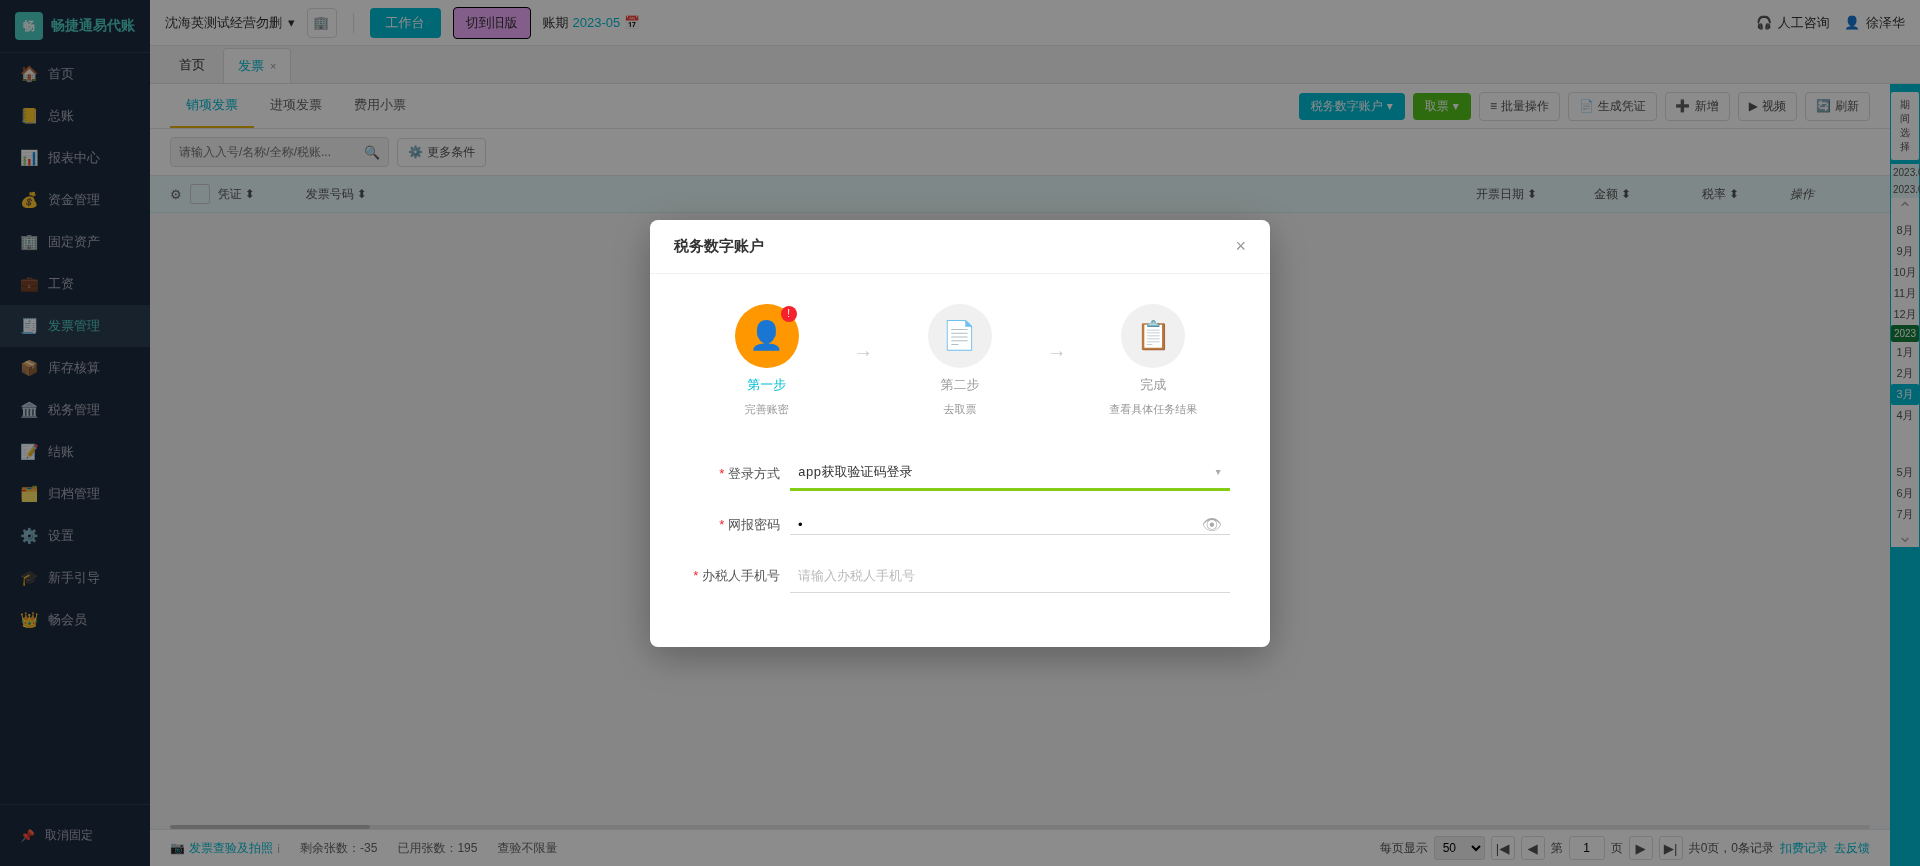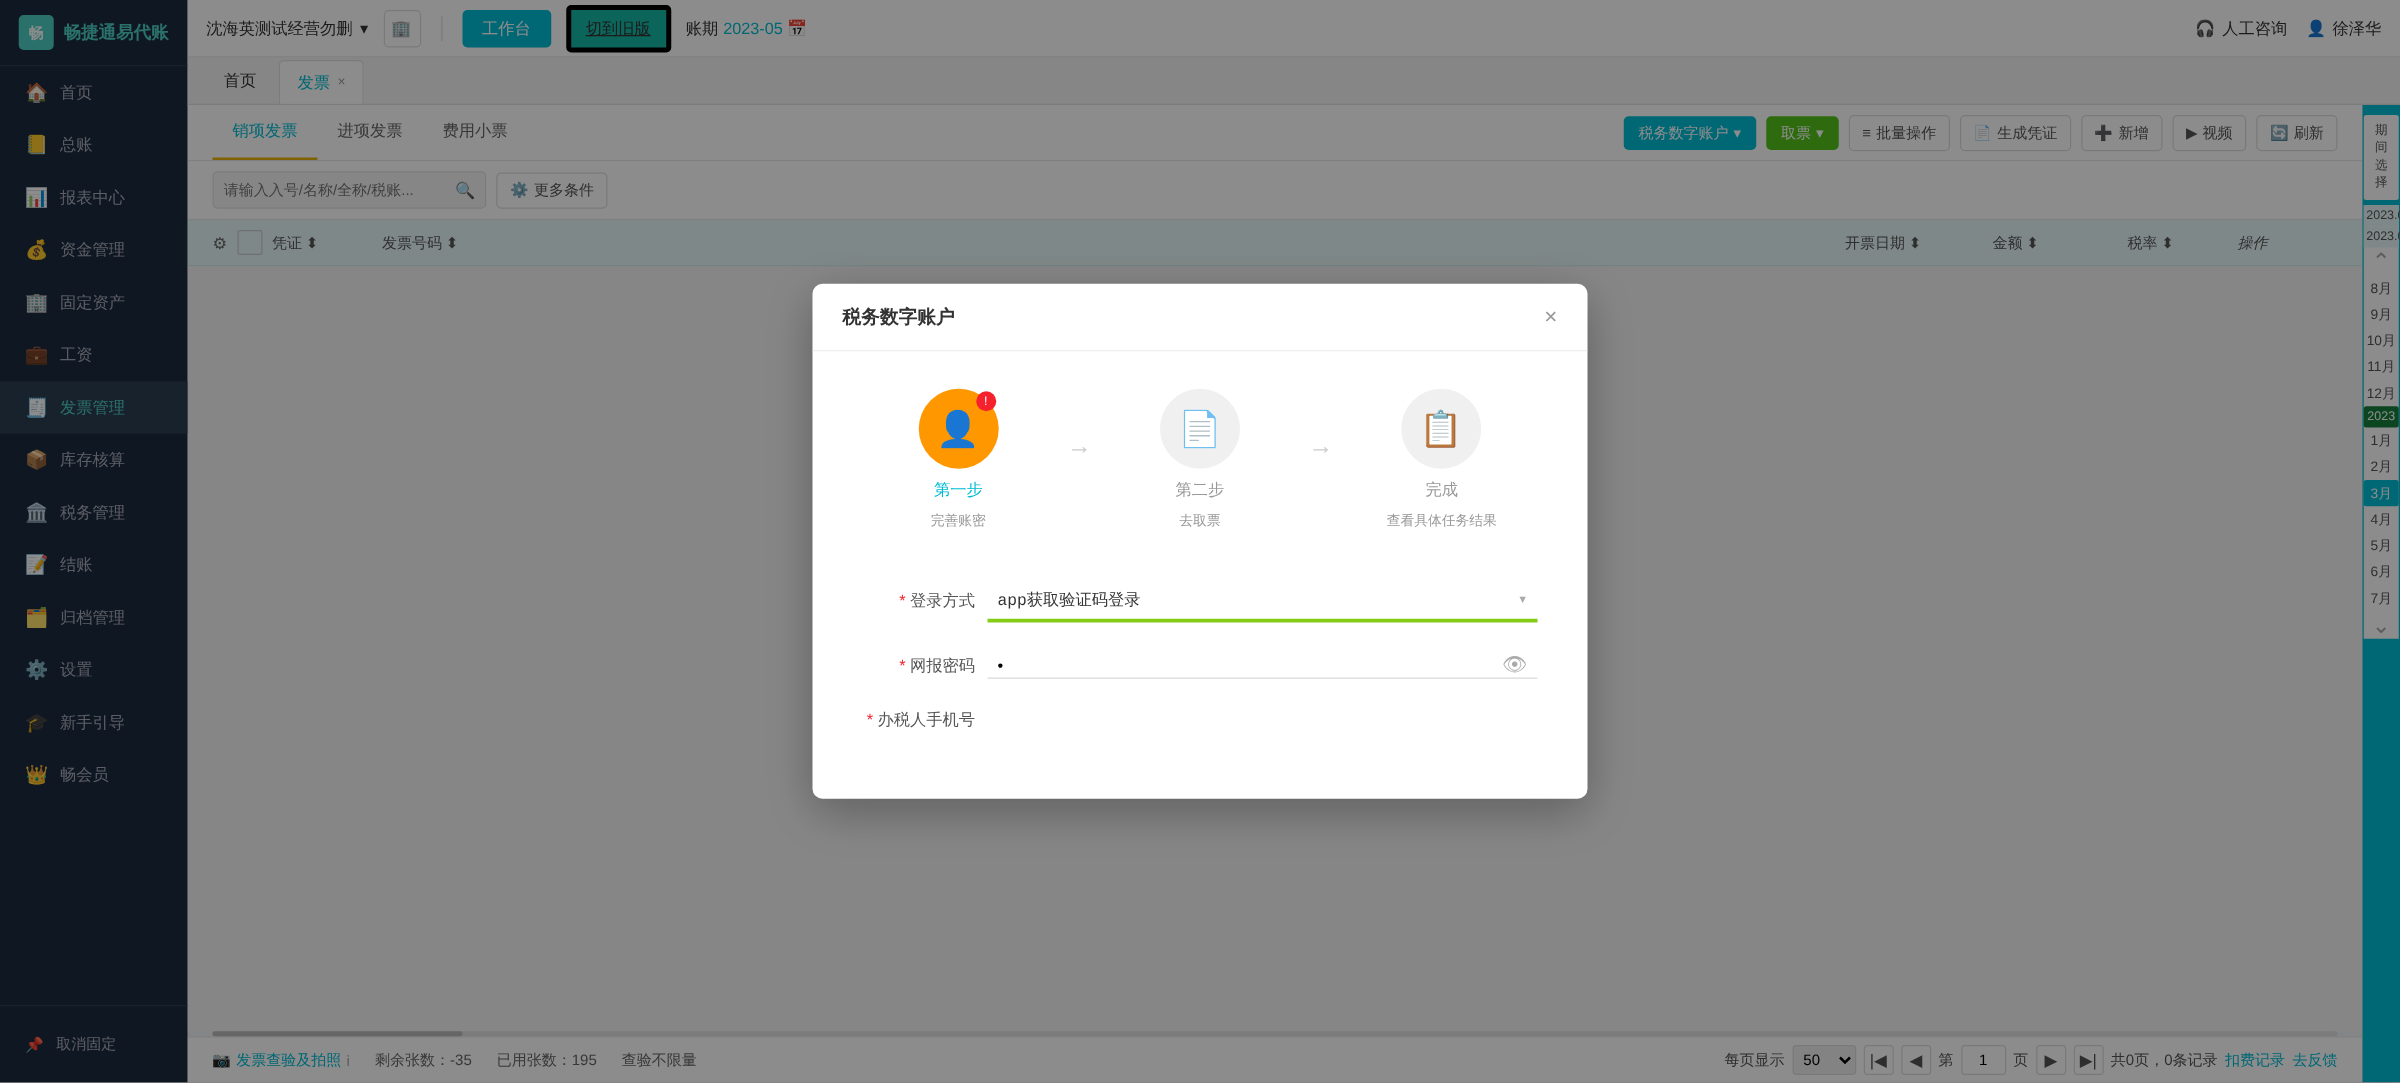--- a/index.html
+++ b/index.html
@@ -20,21 +20,21 @@
 
     
     .main-content { flex: 1; display: flex; flex-direction: column; overflow: hidden; }
 
     
     .topbar { background: #fff; height: 46px; display: flex; align-items: center; padding: 0 15px; gap: 12px; border-bottom: 1px solid #e8e8e8; position: relative; }
     .topbar-company { display: flex; align-items: center; gap: 6px; color: #333; font-size: 13px; }
     .topbar-divider { width: 1px; height: 20px; background: #e0e0e0; margin: 0 4px; }
     .topbar-icon-btn { width: 30px; height: 30px; border: 1px solid #ddd; border-radius: 4px; display: flex; align-items: center; justify-content: center; cursor: pointer; color: #666; }
     .btn-teal { background: #00bcd4; color: white; border: none; padding: 6px 16px; border-radius: 4px; cursor: pointer; font-size: 13px; }
-    .btn-outline { background: #14b8a6; color: #333; border: 4px solid #000000; padding: 6px 12px; border-radius: 4px; cursor: pointer; font-size: 13px; display: flex; align-items: center; gap: 4px; text-decoration: underline; }
+    .btn-outline { background: #f0abfc; color: #333; border: 1px solid #000000; padding: 6px 12px; border-radius: 4px; cursor: pointer; font-size: 13px; display: flex; align-items: center; gap: 4px; }
     .topbar-period { font-size: 13px; color: #333; display: flex; align-items: center; gap: 4px; }
     .topbar-right { margin-left: auto; display: flex; align-items: center; gap: 15px; }
     .topbar-user { font-size: 13px; color: #333; display: flex; align-items: center; gap: 5px; }
 
     
     .tabs-bar { background: #f5f5f5; border-bottom: 1px solid #e0e0e0; display: flex; align-items: center; padding: 0 15px; gap: 4px; min-height: 38px; }
     .tab-item { padding: 8px 14px; border-radius: 4px 4px 0 0; cursor: pointer; font-size: 13px; display: flex; align-items: center; gap: 6px; }
     .tab-item.active { background: #fff; color: #00bcd4; border: 1px solid #e0e0e0; border-bottom: none; margin-bottom: -1px; }
     .tab-close { color: #999; font-size: 11px; }
 
@@ -355,21 +355,21 @@
           <div style="padding:3px 2px;font-size:11px;cursor:pointer;color:#555;">8月</div>
           <div style="padding:3px 2px;font-size:11px;cursor:pointer;color:#555;">9月</div>
           <div style="padding:3px 2px;font-size:11px;cursor:pointer;color:#555;">10月</div>
           <div style="padding:3px 2px;font-size:11px;cursor:pointer;color:#555;">11月</div>
           <div style="padding:3px 2px;font-size:11px;cursor:pointer;color:#555;">12月</div>
           <div style="background:#15803d;color:white;padding:3px 2px;font-size:10px;border-radius:2px;cursor:pointer;">2023</div>
           <div style="padding:3px 2px;font-size:11px;cursor:pointer;color:#555;">1月</div>
           <div style="padding:3px 2px;font-size:11px;cursor:pointer;color:#555;">2月</div>
           <div style="background:#00bcd4;color:white;padding:3px 2px;font-size:11px;border-radius:2px;cursor:pointer;">3月</div>
           <div style="padding:3px 2px;font-size:11px;cursor:pointer;color:#555;">4月</div>
-          <div style="padding:3px 2px;font-size:11px;cursor:pointer;color:#555;">5月</div>
+          <div style="padding:3px 2px;font-size:11px;cursor:pointer;color:#555;margin-top:36px;">5月</div>
           <div style="padding:3px 2px;font-size:11px;cursor:pointer;color:#555;">6月</div>
           <div style="padding:3px 2px;font-size:11px;cursor:pointer;color:#555;">7月</div>
           <div style="color:#aaa;font-size:18px;text-align:center;cursor:pointer;">⌄</div>
         </div>
         <div style="margin-top:auto;background:#00bcd4;color:white;font-size:10px;text-align:center;padding:4px 2px;cursor:pointer;writing-mode:vertical-rl;">开票日期</div>
       </div>
     </div>
   </div>
 </div>
 
@@ -426,17 +426,18 @@
       <div class="form-row">
         <span class="form-label required">网报密码</span>
         <div class="input-with-eye">
           <input type="password" value="a" style="flex: 1 1 0%; border: none; outline: none; font-size: 13px; background: transparent;">
           <span class="eye-icon">👁</span>
         </div>
       </div>
 
       <div class="form-row">
         <span class="form-label required">办税人手机号</span>
+        <input class="form-input" type="text" placeholder="请输入办税人手机号" style="">
       </div>
     </div>
 
   </div>
 </div>
 
 </body></html>

